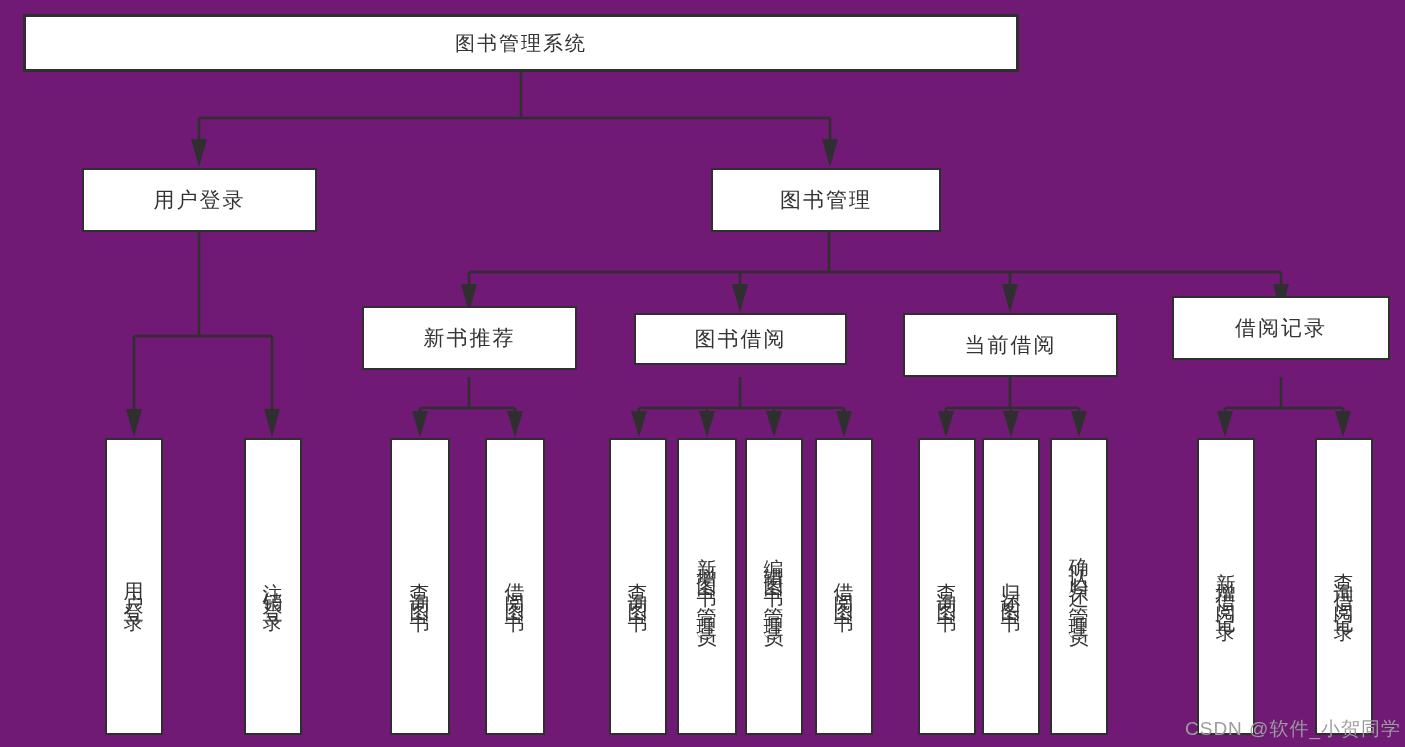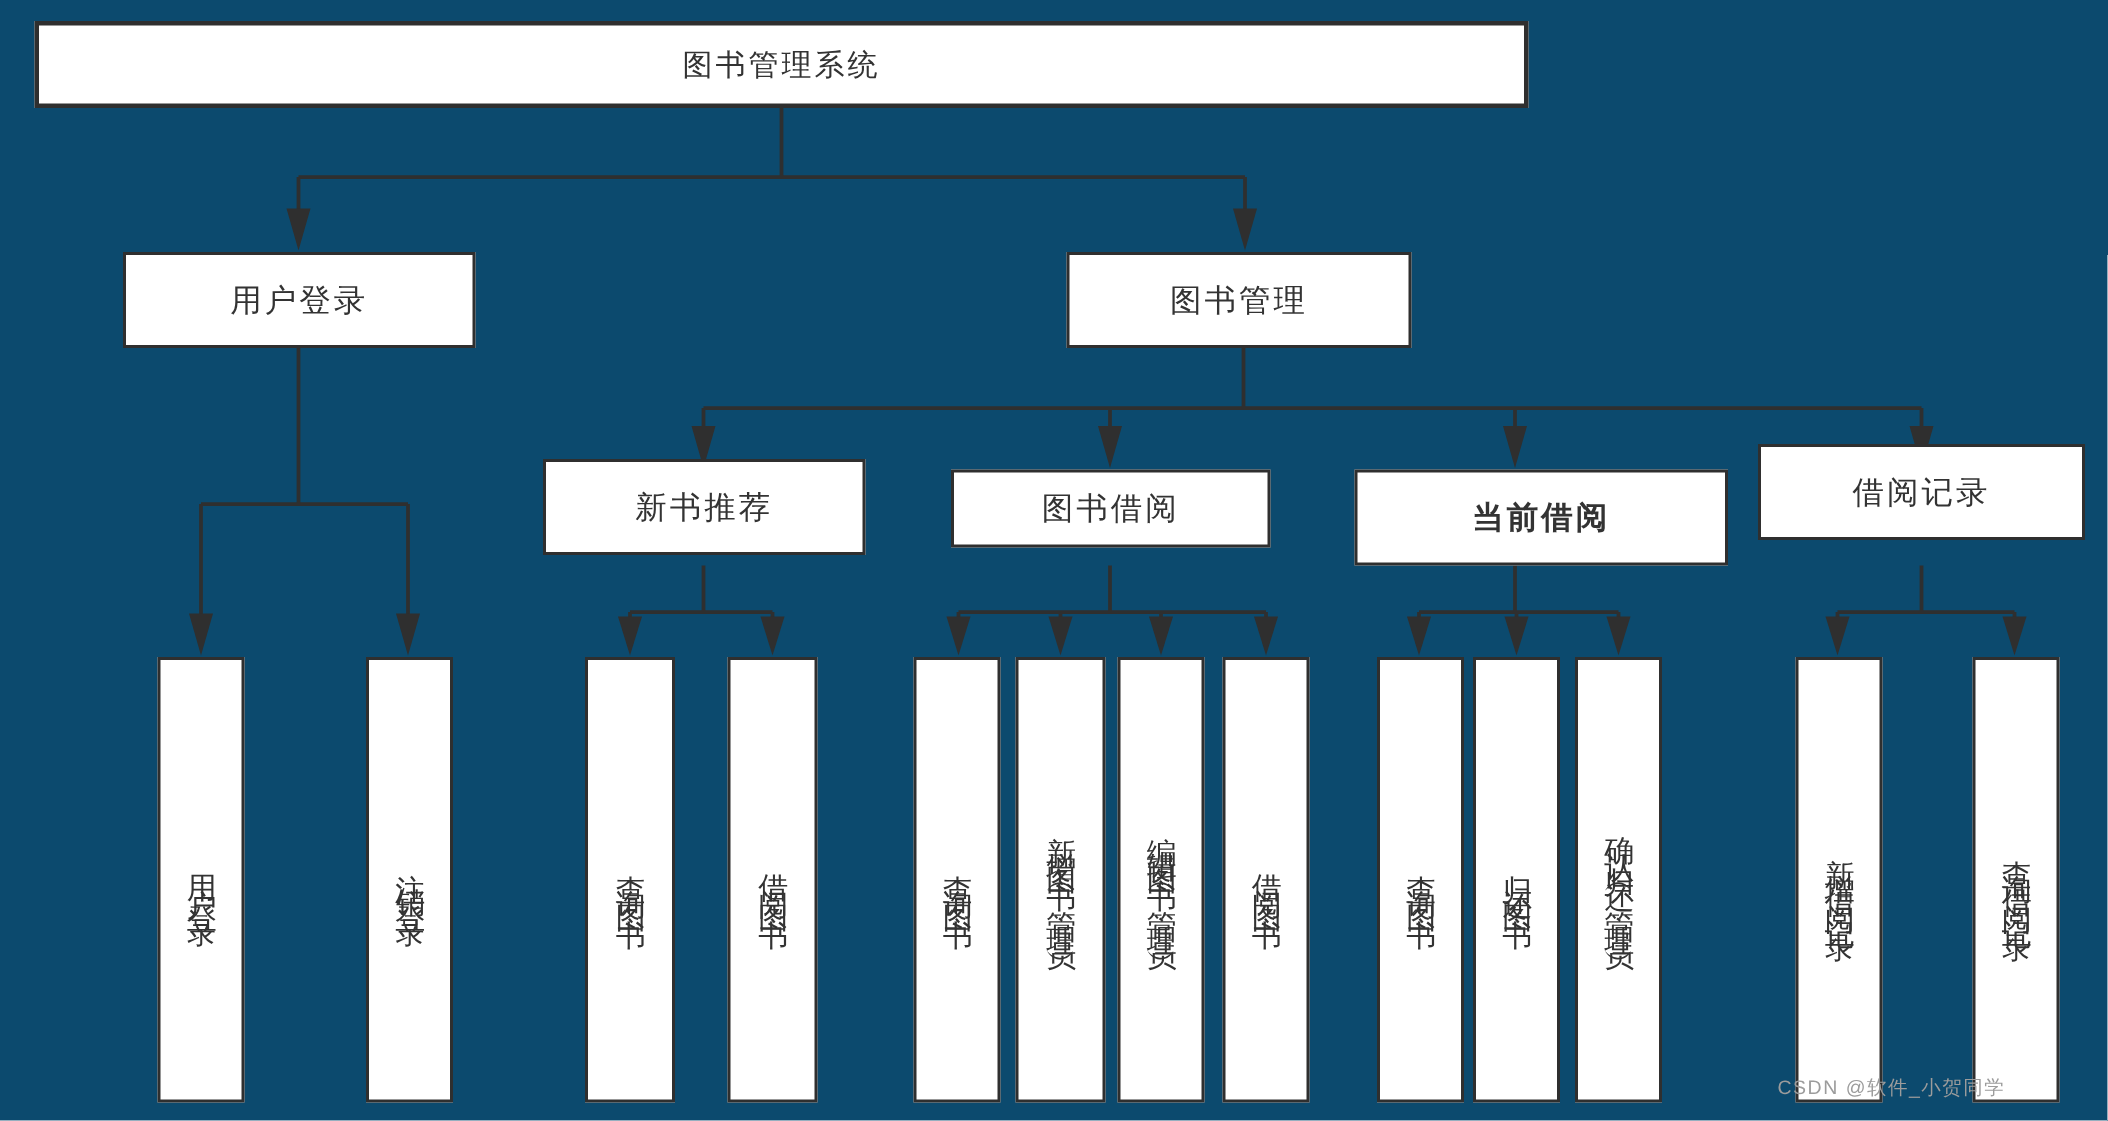--- a/index.html
+++ b/index.html
@@ -1,20 +1,20 @@
 <!DOCTYPE html>
 <html><head>
 <meta charset="utf-8">
 <style>
   html, body { margin: 0; padding: 0; background: #ffffff; }
   #canvas {
     position: relative;
     width: 1405px;
     height: 747px;
-    background: #0c4a6e;
+    background: #701a75;
     font-family: "Liberation Sans", sans-serif;
     overflow: hidden;
   }
   #connectors {
     position: absolute;
     left: 0; top: 0;
     width: 1405px; height: 747px;
     pointer-events: none;
   }
   #connectors path {
@@ -60,21 +60,21 @@
     text-orientation: mixed;
     font-size: 20px;
     letter-spacing: 10px;
     line-height: 1;
     color: #333333;
   }
   #watermark {
     position: absolute;
     left: 1185px;
     top: 716px;
-    font-size: 13px;
+    font-size: 19px;
     color: #9c9c9c;
     letter-spacing: 1px;
     white-space: nowrap;
   }
 </style>
 </head>
 <body>
 
 <div id="canvas">
 
@@ -131,21 +131,21 @@
   <div class="box" style="left:711px; top:168px; width:230px; height:64px;">
     <span>图书管理</span>
   </div>
 
   <div class="box" style="left:362px; top:306px; width:215px; height:64px;">
     <span>新书推荐</span>
   </div>
   <div class="box" style="left:634px; top:313px; width:213px; height:52px;">
     <span>图书借阅</span>
   </div>
-  <div class="box" style="left:903px; top:313px; width:249px; height:64px;font-weight:bold;">
+  <div class="box" style="left:903px; top:313px; width:215px; height:64px;">
     <span>当前借阅</span>
   </div>
   <div class="box" style="left:1172px; top:296px; width:218px; height:64px;">
     <span>借阅记录</span>
   </div>
 
   <div class="leaf" style="left:105px; width:58px;">
     <span class="vtext">用户登录</span>
   </div>
   <div class="leaf" style="left:244px; width:58px;">

